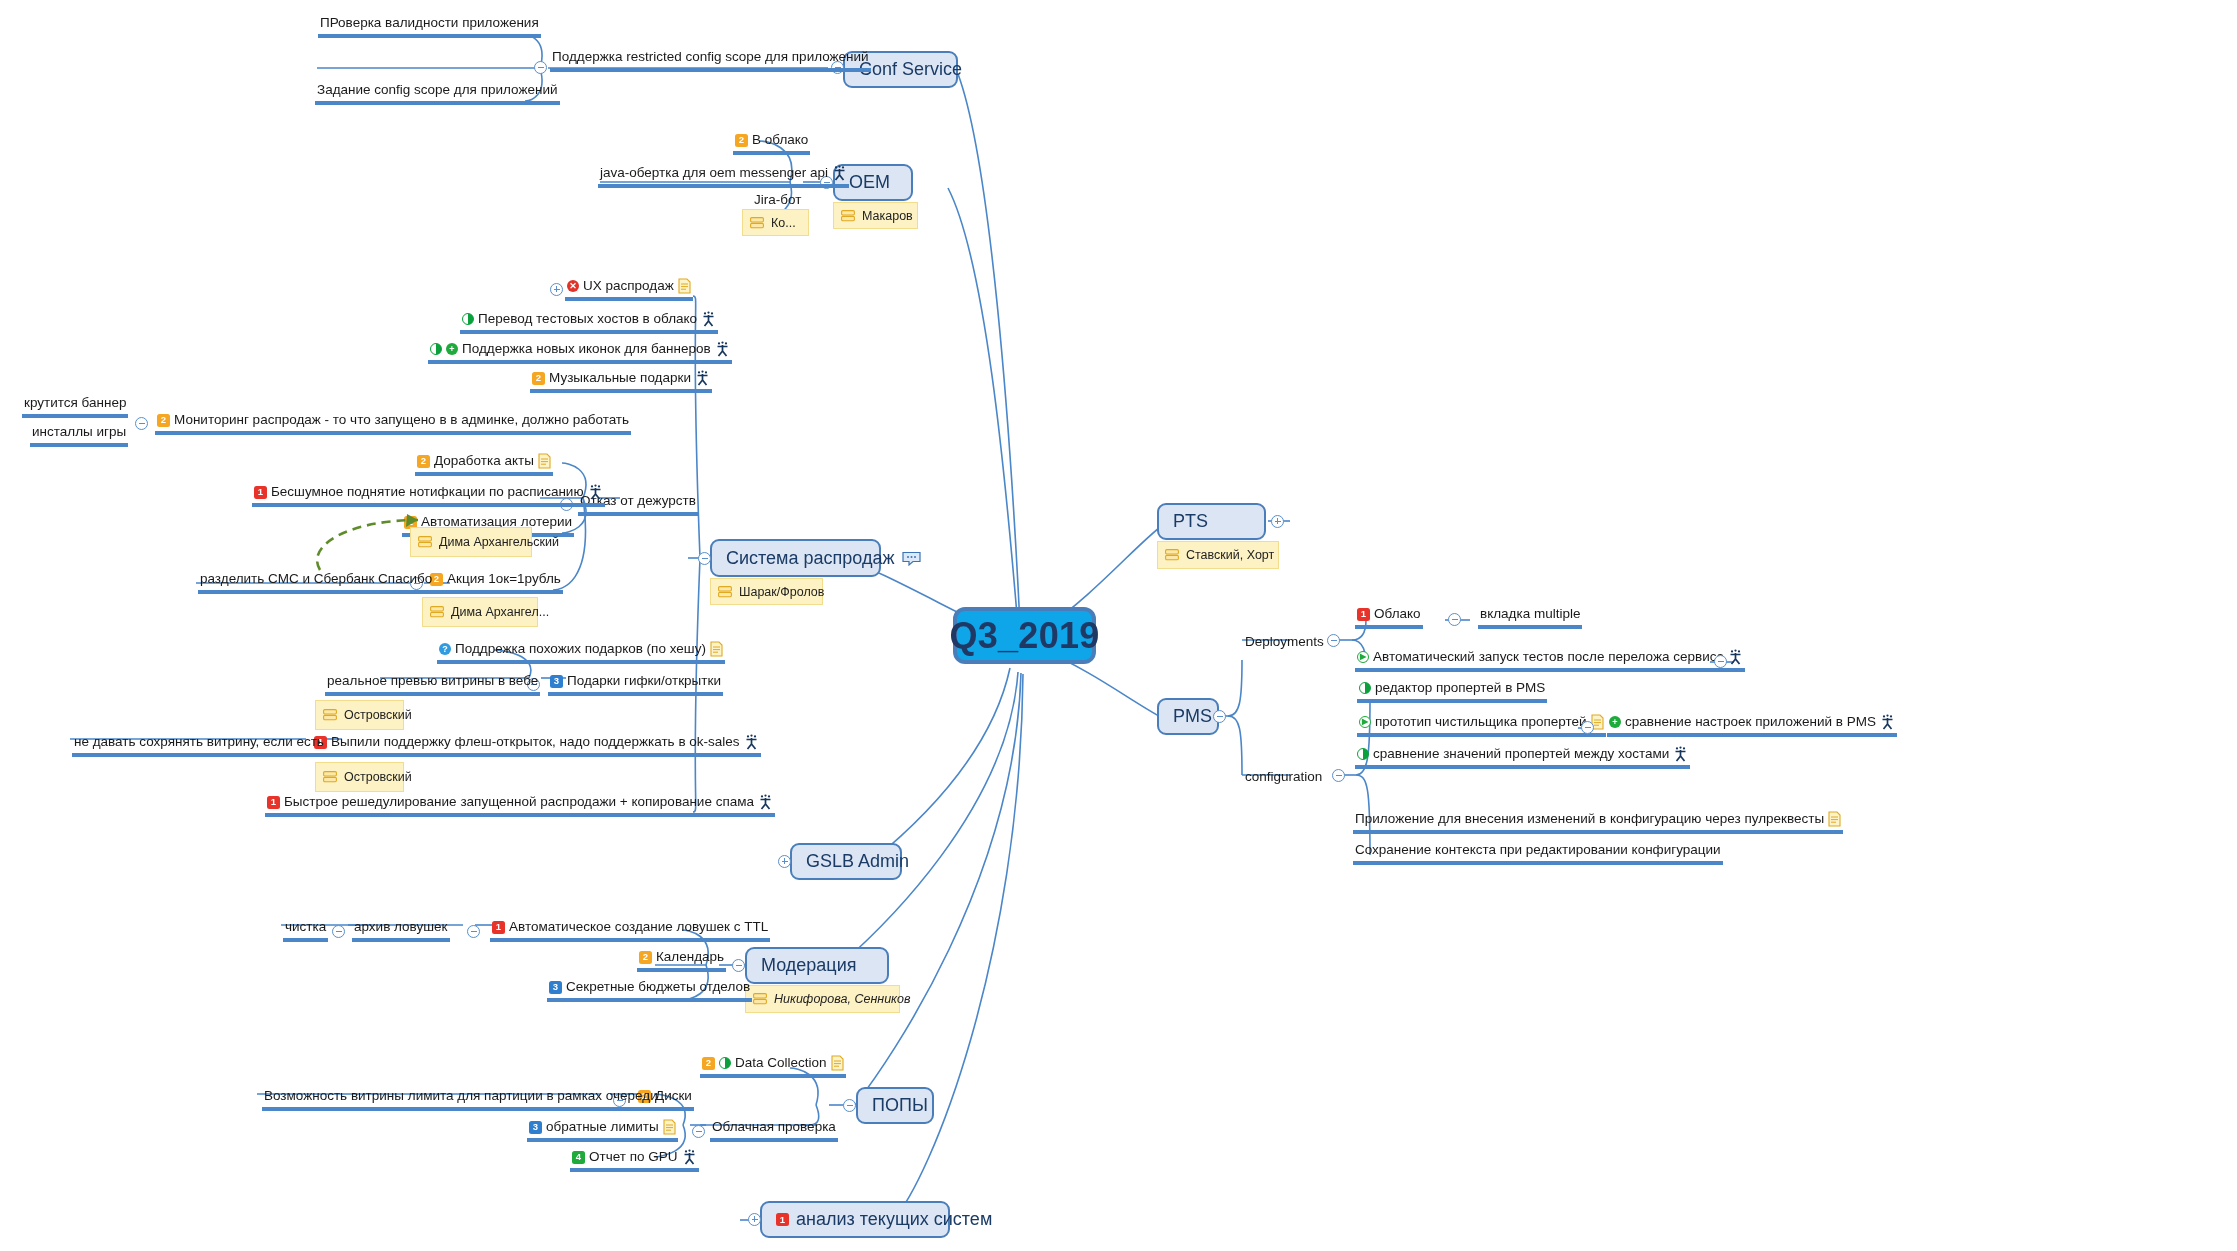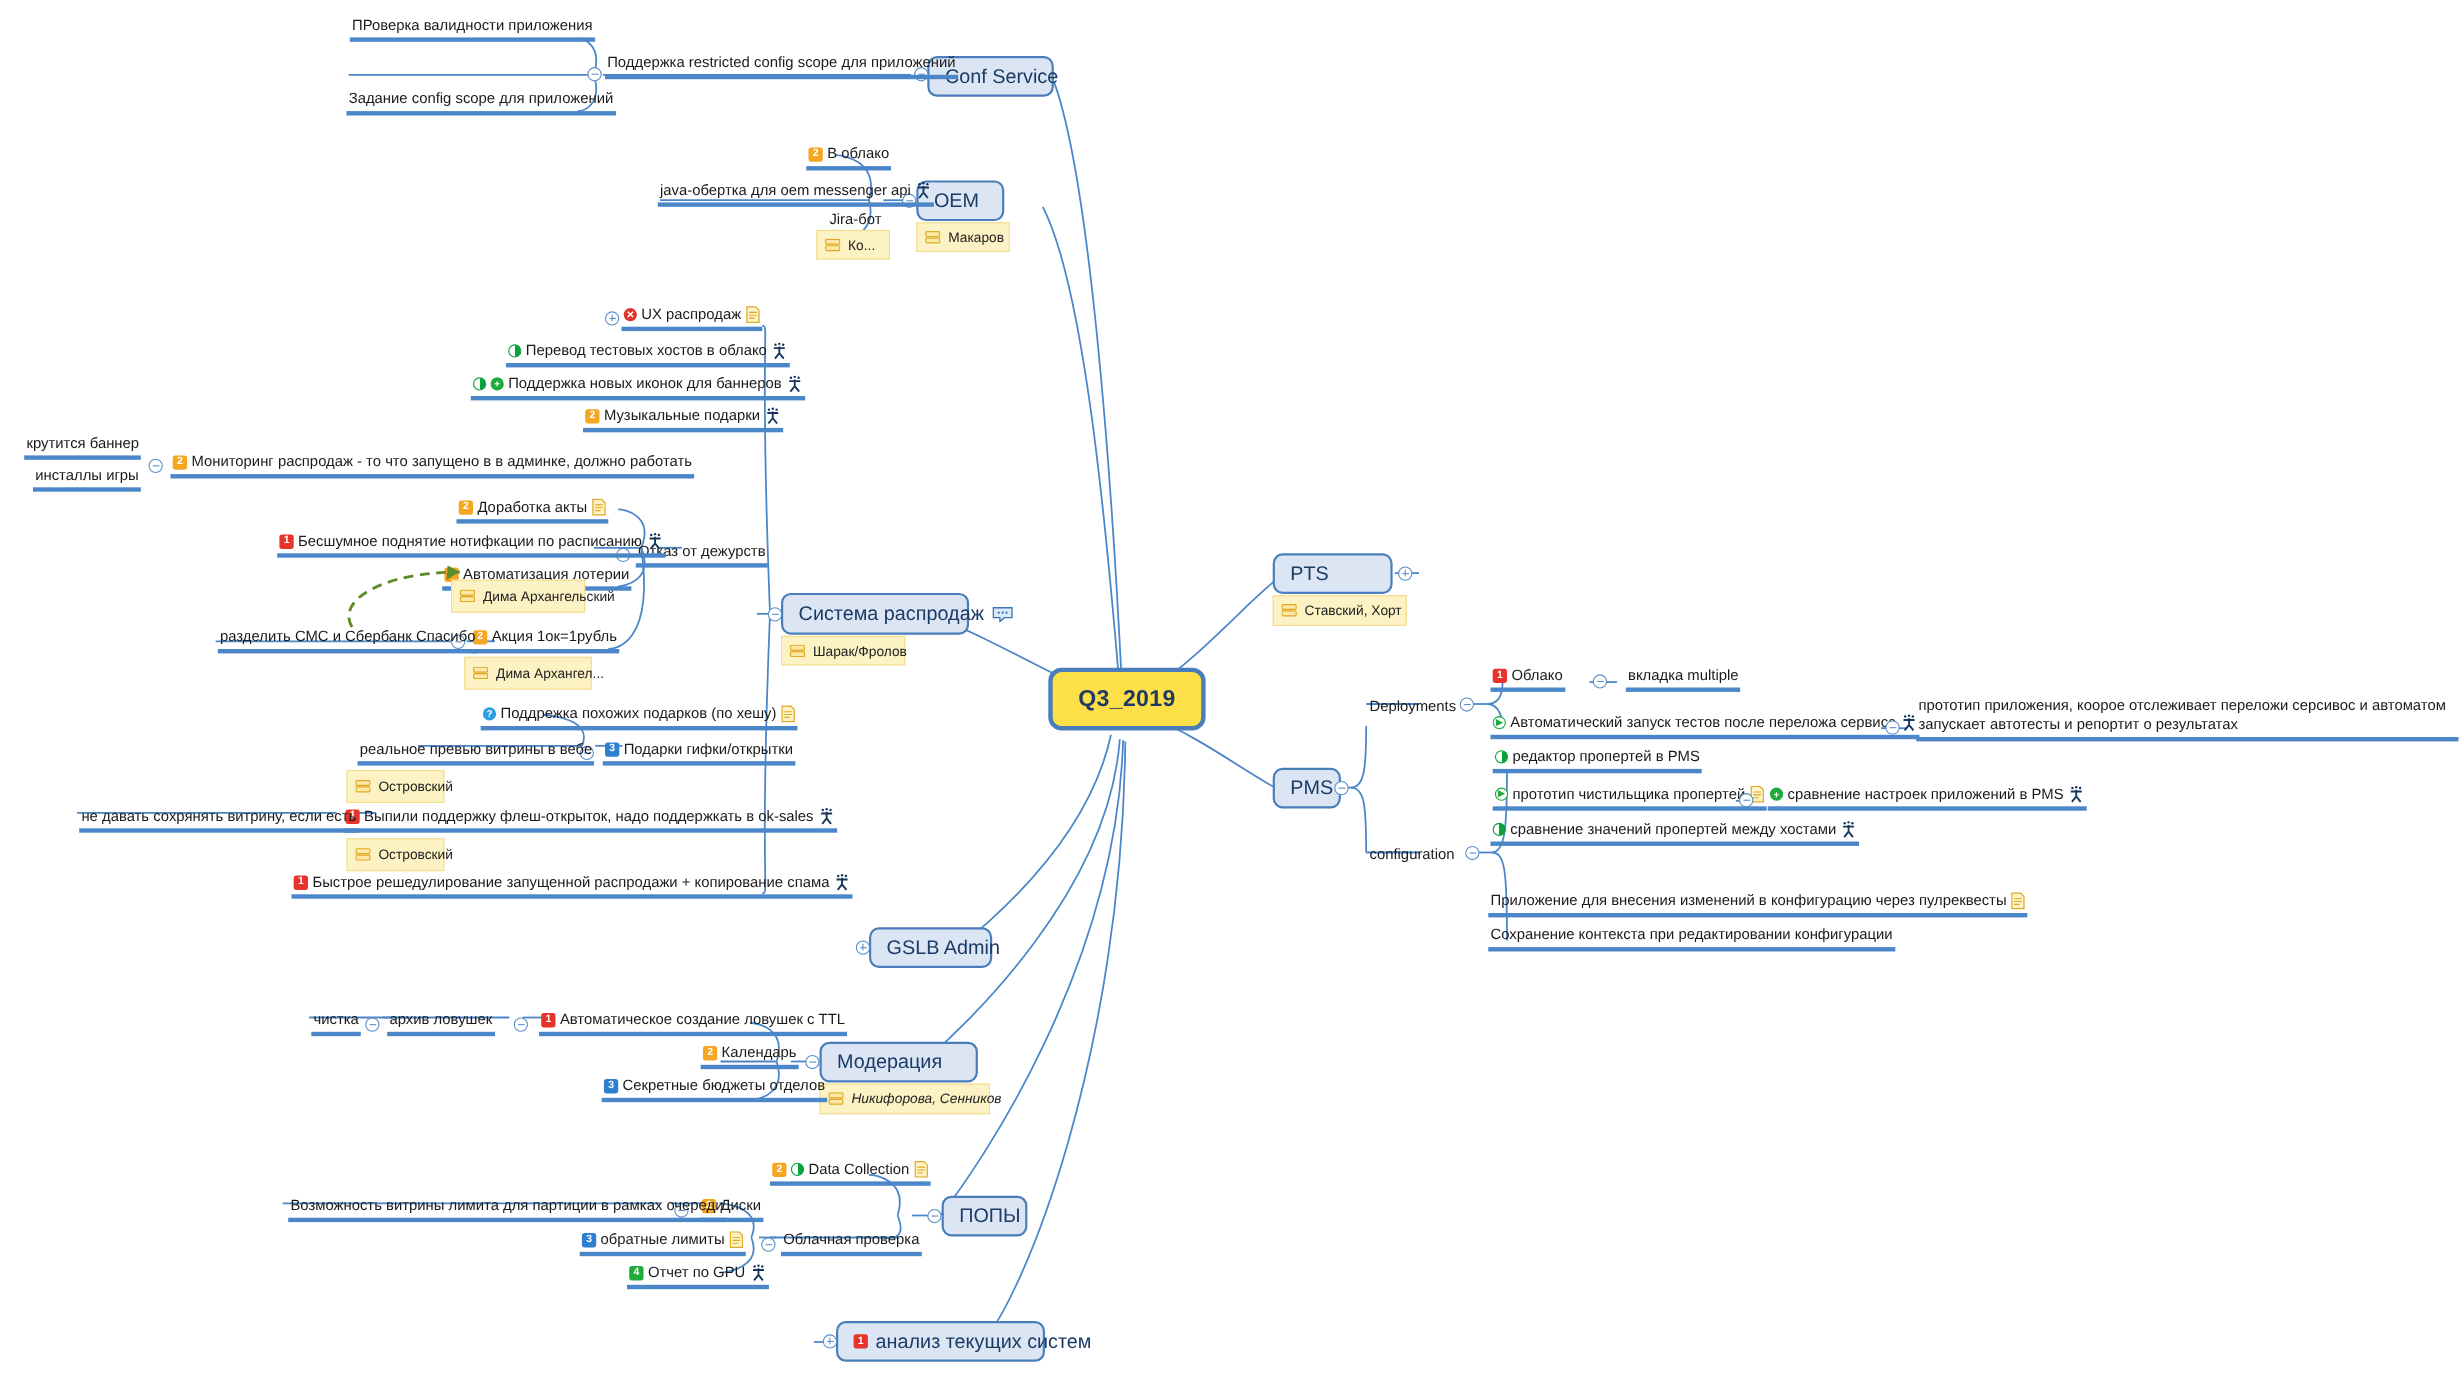--- a/index.html
+++ b/index.html
@@ -18,25 +18,25 @@
   #links {
     position: absolute;
     left: 0; top: 0;
     width: 2237px; height: 1251px;
     pointer-events: none;
   }
 
   
   .root {
     position: absolute;
-    background: #fde047;
+    background: #0ea5e9;
     border: 4px solid #4a7ebb;
     border-radius: 12px;
     color: #1f3864;
-    font-size: 21px;
+    font-size: 36px;
     font-weight: bold;
     display: flex;
     align-items: center;
     justify-content: center;
     letter-spacing: .3px;
   }
 
   
   .mainbox {
     position: absolute;
@@ -592,23 +592,20 @@
     <span>Автоматический запуск тестов после переложа сервиса</span>
     <svg class="person-glyph" width="15" height="16" viewBox="0 0 15 16">
       <circle cx="4" cy="2.4" r="1.1" fill="#17365d"></circle>
         <circle cx="7.5" cy="1.6" r="1.1" fill="#17365d"></circle>
         <circle cx="11" cy="2.4" r="1.1" fill="#17365d"></circle>
       <path d="M7.5 4 L7.5 10 M2.5 5.5 L12.5 5.5 M7.5 10 L3.5 15 M7.5 10 L11.5 15" stroke="#17365d" stroke-width="1.7" fill="none"></path>
     </svg>
   </div>
   <div class="toggle" style="left:1714px; top:655px;"></div>
 
-  <div class="topic wrapped" style="left:1742px; top:632px; width:493px;">
-    <span>прототип приложения, коорое отслеживает переложи серсивос и автоматом запускает автотесты и репортит о результатах</span>
-  </div>
 
   <div class="topic noline" style="left:1243px; top:768px;">
     <span>configuration</span>
   </div>
   <div class="toggle" style="left:1332px; top:769px;"></div>
 
   <div class="topic" style="left:1357px; top:679px;">
     <span class="pie half"></span>
     <span>редактор пропертей в PMS</span>
   </div>

